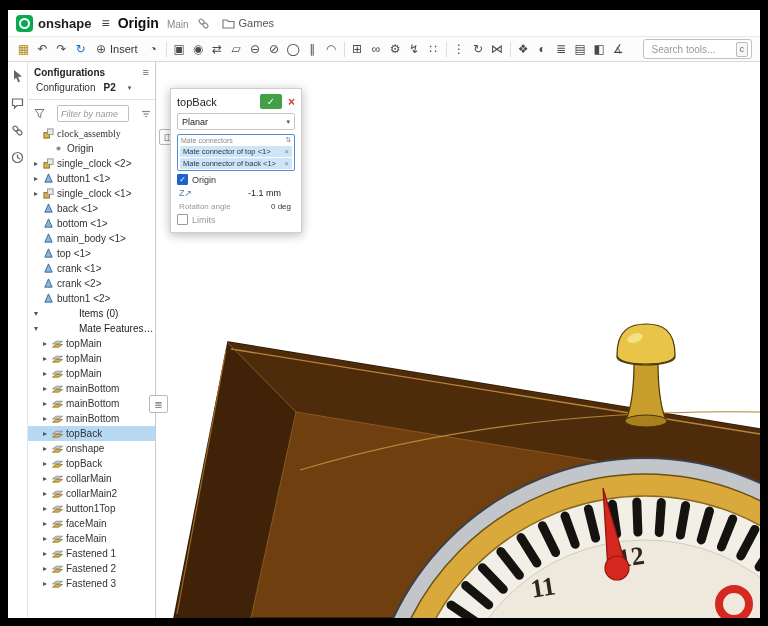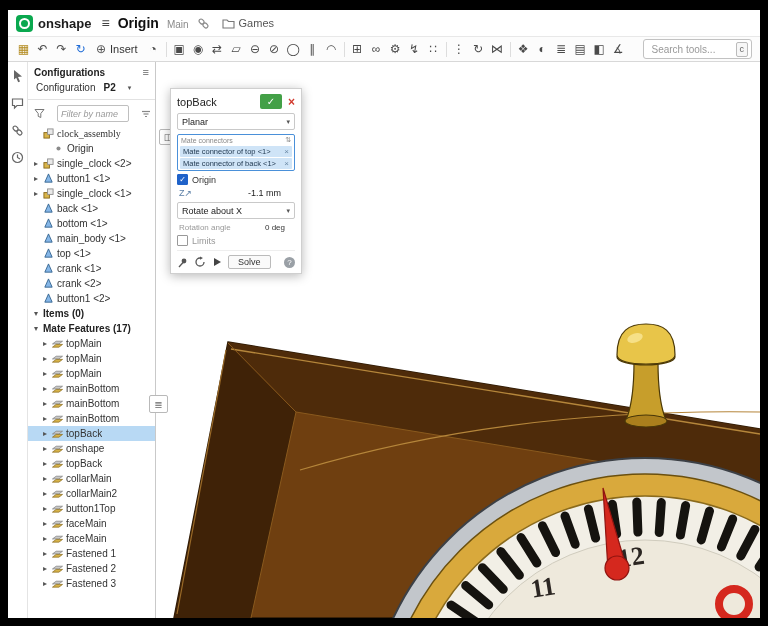--- a/index.html
+++ b/index.html
@@ -44,21 +44,21 @@
   .caret{font-size:7px;color:#555;}
   .filter-row{display:flex;align-items:center;gap:12px;padding:5px 4px 4px 6px;}
   .filter-input{flex:1;min-width:0;border:1px solid #bfbfbf;border-radius:2px;height:15px;font-size:9px;padding:0 3px;color:#333;outline:none;}
   .filter-input::placeholder{color:#999;font-style:italic;}
   .inst-head{display:flex;align-items:center;padding:3px 6px 2px 6px;font-weight:bold;color:#222;}
   .tree-row{display:flex;align-items:center;height:15px;gap:3px;white-space:nowrap;padding-left:4px;}
   .tree-row .tw{width:8px;text-align:center;color:#555;font-size:8px;flex:none;}
   .tree-row .tico{width:11px;height:11px;flex:none;display:flex;}
   .tree-row .tlb{overflow:hidden;text-overflow:ellipsis;}
   .tree-row.selected{background:#b8d9f4;}
-  .tree-row.sec .tlb{font-weight:bold;color:#222;}
+  .tree-row.sec .tlb{font-weight:normal;color:#222;margin-left:36px;}
 
   
   .viewport{position:absolute;left:148px;top:52px;right:0;bottom:0;background:#fff;overflow:hidden;}
   .viewport svg{position:absolute;left:0;top:0;}
   .dial-num{font:bold 26px "Liberation Serif","DejaVu Serif",serif;fill:#2b2622;}
 
   .float-btn{position:absolute;background:#fff;border:1px solid #b9b9b9;border-radius:2px;color:#666;display:flex;align-items:center;justify-content:center;z-index:4;}
   #fbtn-a{left:151px;top:119px;width:16px;height:14px;font-size:9px;}
   #fbtn-b{left:141px;top:385px;width:17px;height:16px;font-size:10px;}
 
@@ -74,21 +74,21 @@
   .conn-item{display:flex;justify-content:space-between;align-items:center;background:#cfe4f7;margin:1px 2px;padding:1px 3px;font-size:7.5px;color:#223a52;border-radius:1px;gap:2px;}
   .conn-item span:first-child{overflow:hidden;white-space:nowrap;text-overflow:ellipsis;}
   .conn-x{color:#6c8aa5;font-size:8px;flex:none;}
   .chk-row{display:flex;align-items:center;gap:4px;margin:3px 0;}
   .chk{width:9px;height:9px;border:1px solid #999;border-radius:1px;background:#fff;display:flex;align-items:center;justify-content:center;flex:none;}
   .chk.on{background:#1f62c9;border-color:#1f62c9;color:#fff;font-size:8px;}
   .off-row{display:flex;align-items:center;justify-content:space-between;margin:2px 0 4px 2px;}
   .zic{color:#5b7fa6;font-size:9px;}
   .off-val{color:#222;margin-right:14px;}
   .sub-row{display:flex;justify-content:space-between;color:#999;font-size:8px;margin:3px 0 3px 2px;}
-  .sub-val{color:#333;margin-right:10px;}
+  .sub-val{color:#333;margin-right:4px;}
   .muted{color:#999;}
   .dlg-foot{display:flex;align-items:center;gap:6px;border-top:1px solid #eee;padding-top:4px;margin-top:4px;}
   .foot-ic{display:flex;align-items:center;}
   .solve-btn{border:1px solid #bbb;border-radius:2px;padding:1px 9px;font-size:9px;color:#333;background:#fafafa;}
   .help-c{margin-left:auto;width:11px;height:11px;border-radius:50%;background:#9aa0a6;color:#fff;font-size:8px;display:flex;align-items:center;justify-content:center;}
 </style>
 </head>
 <body>
 
 <div class="window">
@@ -607,48 +607,23 @@
       </div>
     </div>
     <div class="chk-row">
       <span class="chk on">✓</span>
       <span>Origin</span>
     </div>
     <div class="off-row">
       <span class="zic">Z↗</span>
       <span class="off-val">-1.1 mm</span>
     </div>
-    <div class="dlg-select">
-      <span>Rotate about X</span>
-      <span class="caret">▾</span>
-    </div>
     <div class="sub-row">
       <span>Rotation angle</span>
       <span class="sub-val">0 deg</span>
     </div>
     <div class="chk-row muted">
       <span class="chk"></span>
       <span>Limits</span>
     </div>
-    <div class="dlg-foot">
-      <span class="foot-ic">
-        <svg width="11" height="11" viewBox="0 0 11 11">
-            <circle cx="7" cy="4" r="2.4" fill="#555"></circle>
-            <line x1="6" y1="5.5" x2="2" y2="10" stroke="#555" stroke-width="1.3"></line>
-          </svg>
-      </span>
-      <span class="foot-ic">
-        <svg width="12" height="12" viewBox="0 0 12 12">
-            <path d="M10 6 A4 4 0 1 1 6 2" fill="none" stroke="#555" stroke-width="1.3"></path>
-            <polygon points="6,0.5 9,2 6,3.8" fill="#555"></polygon>
-          </svg>
-      </span>
-      <span class="foot-ic">
-        <svg width="10" height="10" viewBox="0 0 10 10">
-            <polygon points="2,1 9,5 2,9" fill="#444"></polygon>
-          </svg>
-      </span>
-      <span class="solve-btn">Solve</span>
-      <span class="help-c">?</span>
-    </div>
   </div>
 
 </div>
 
 </body></html>

